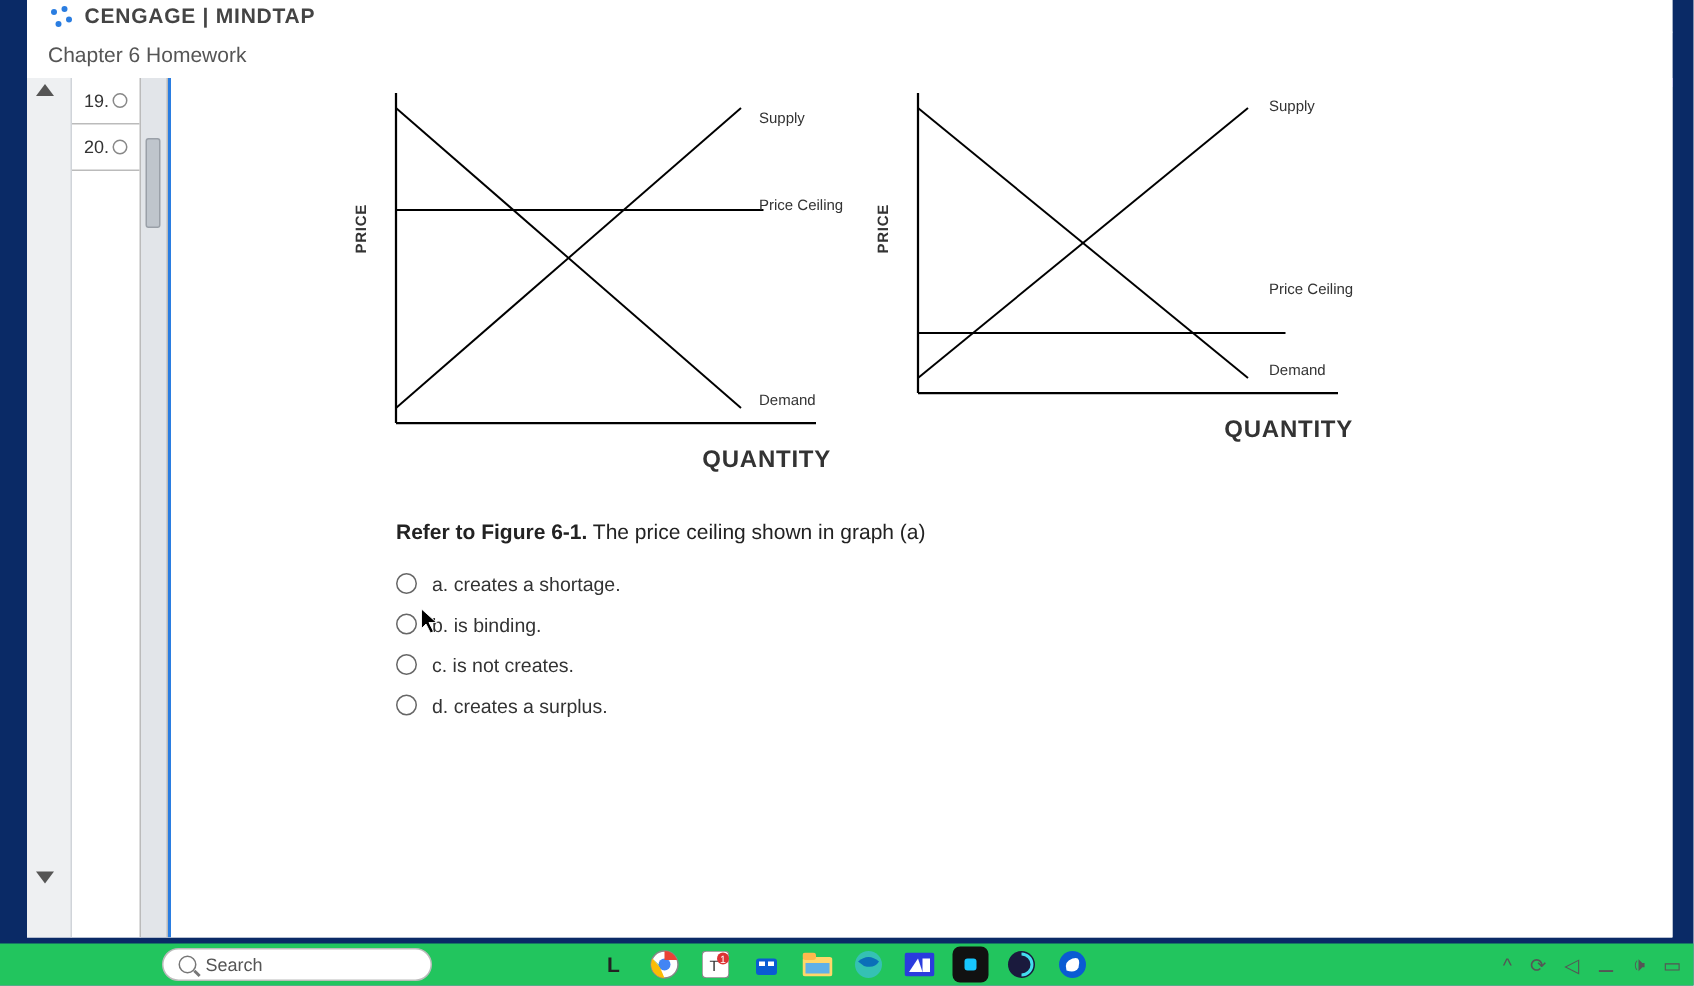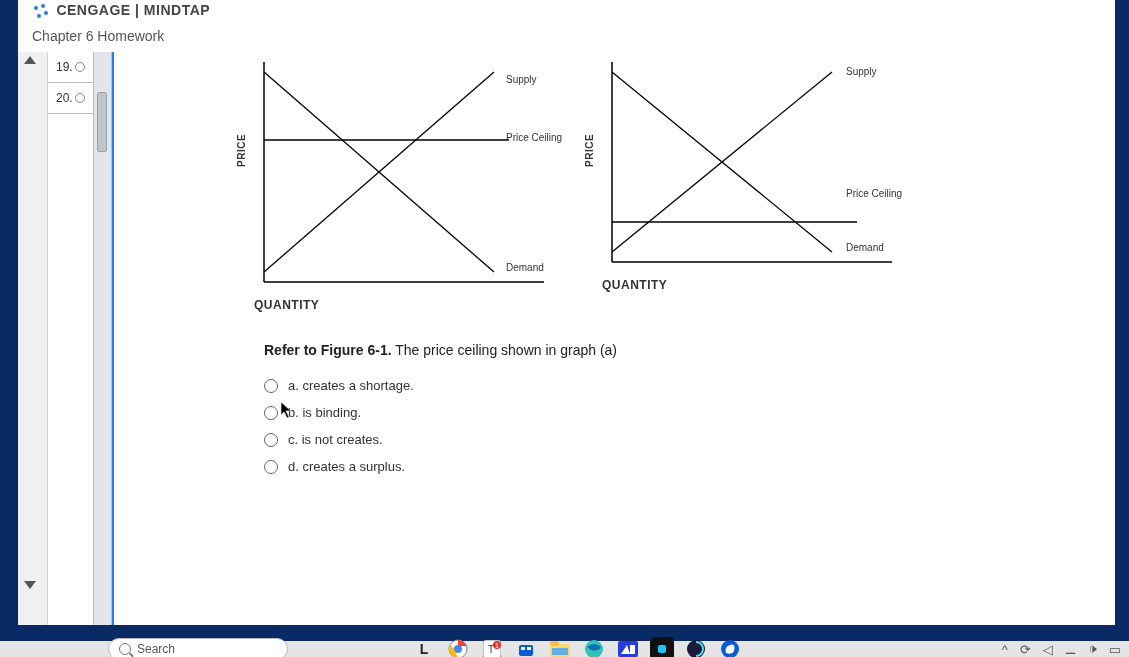--- a/index.html
+++ b/index.html
@@ -119,58 +119,58 @@
     left: -18px;
     top: 50%;
     transform: rotate(-90deg) translateX(20px);
     transform-origin: left top;
     font-size: 10px;
     font-weight: bold;
     letter-spacing: 0.5px;
     color:#333;
   }
   .axis-label-x {
-    text-align: left;
-    font-size: 12px;
+    text-align: right;
+    font-size: 16px;
     font-weight: bold;
     letter-spacing: 0.5px;
     color:#333;
     margin-top: 6px;
   }
   .gln { font-size: 10px; color:#333; position:absolute; white-space:nowrap;}
   .question-block {
     padding: 30px 40px 10px 150px;
     font-size: 14px;
     color: #222;
   }
   .question-block .prompt { margin-bottom: 14px; }
   .question-block .prompt b { font-weight: bold; }
   .opts { list-style:none; }
   .opts li {
-    display:flex; align-items:flex-end; gap:10px;
+    display:flex; align-items:flex-start; gap:10px;
     padding: 6px 0;
     font-size: 13px;
     color:#333;
     cursor:pointer;
   }
   .radio {
     width:14px; height:14px; border:1.8px solid #666; border-radius:50%;
     flex:0 0 auto;
   }
   .cursor-arrow {
     position:absolute; width:14px; height:18px;
     pointer-events:none;
   }
   
   .taskbar {
-    position:absolute; left:0; right:0; bottom:0; height:16px;
-    background:#e5e5e5;
+    position:absolute; left:0; right:0; bottom:0; height:28px;
+    background:#22c55e;
     display:flex; align-items:center;
     padding:0 8px;
-    gap:24px;
+    gap:9px;
     font-size:12px;
     color:#555;
   }
   .task-search {
     display:flex; align-items:center; gap:6px;
     background:#fff; border:1px solid #bbb; border-radius:14px;
     padding:2px 10px; width:180px; height:22px;
     margin-left:100px;
   }
   .task-search .mag {

